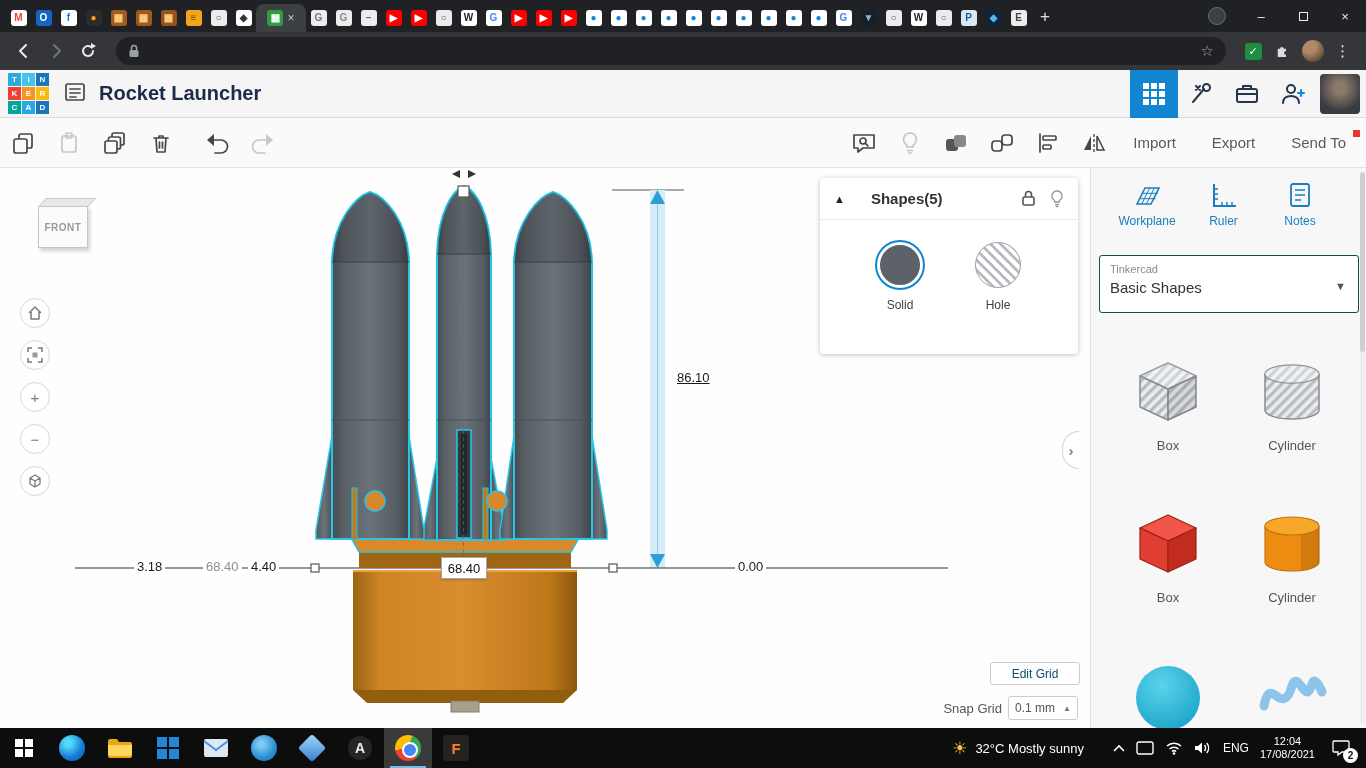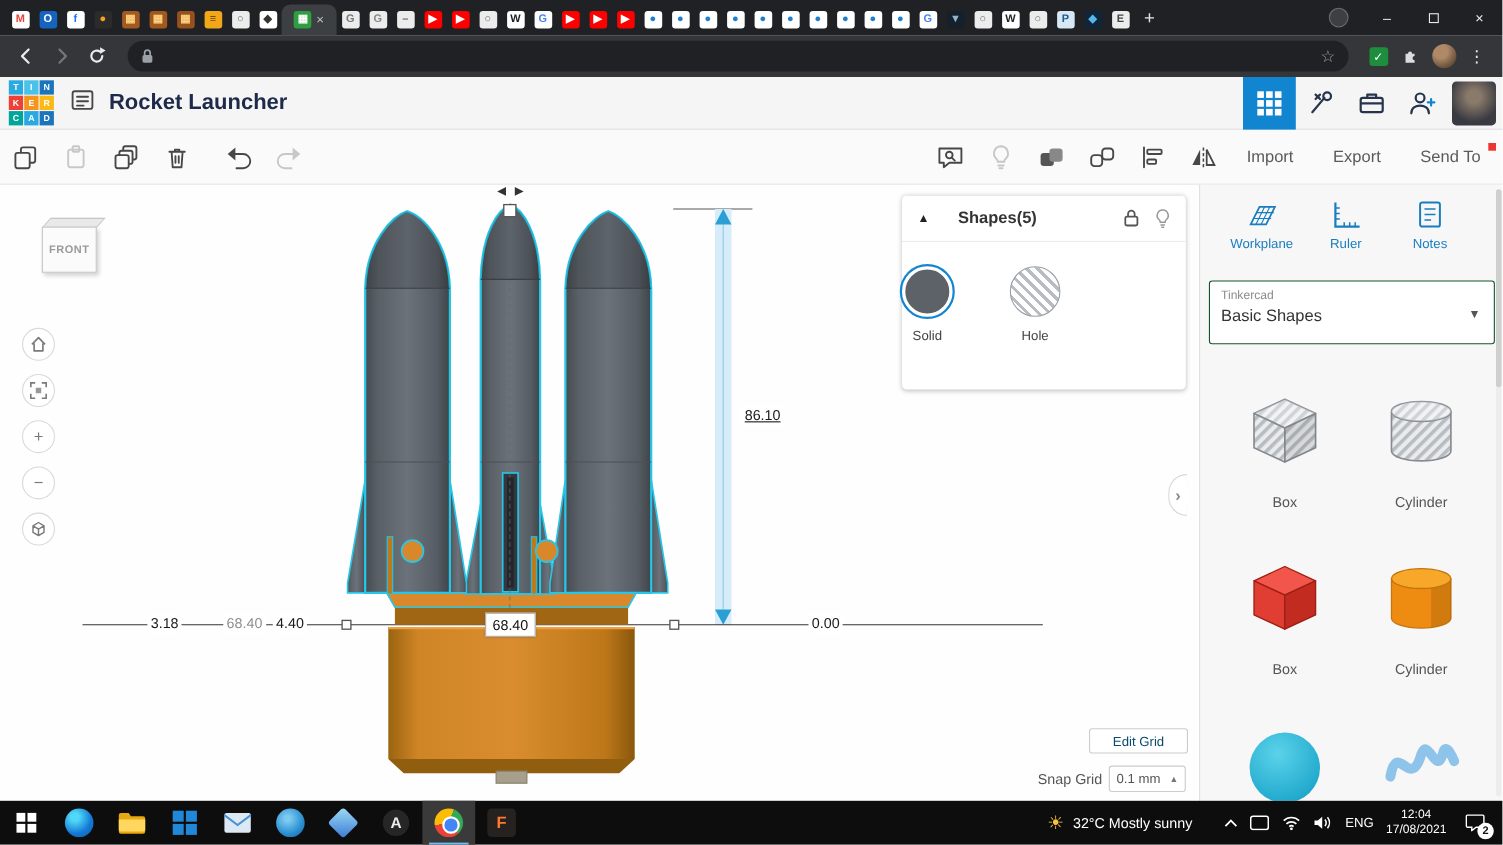--- a/index.html
+++ b/index.html
@@ -69,21 +69,21 @@
 
   .navcol { position:absolute; left:20px; top:130px; display:flex; flex-direction:column; gap:12px; }
   .navbtn-c { width:30px; height:30px; border-radius:50%; background:#fff; border:1px solid #d9d9d9; color:#7a7a7a; display:flex; align-items:center; justify-content:center; font-size:15px; }
 
   
   .shapes-card { position:absolute; left:820px; top:10px; width:258px; height:176px; background:#fff; border-radius:4px; box-shadow:0 1px 5px rgba(0,0,0,.25); }
   .sc-head { height:42px; border-bottom:1px solid #ececec; display:flex; align-items:center; padding:0 14px; }
   .sc-collapse { font-size:11px; color:#222; margin-right:26px; }
   .sc-title { font-size:15px; font-weight:bold; color:#333; }
   .sc-head-right { margin-left:auto; display:flex; gap:14px; align-items:center; }
-  .sc-body { display:flex; justify-content:flex-start; gap:52px; padding-top:22px; }
+  .sc-body { display:flex; justify-content:center; gap:52px; padding-top:22px; }
   .swatch { display:flex; flex-direction:column; align-items:center; gap:10px; }
   .sw-solid { width:46px; height:46px; border-radius:50%; background:#5c6268; border:3px solid #fff; outline:2px solid #1285d1; }
   .sw-hole { width:46px; height:46px; border-radius:50%; border:1px solid #9aa0a6; background:repeating-linear-gradient(45deg,#fff 0 4px,#b9bcc1 4px 7px); }
   .sw-label { font-size:12px; color:#444; }
 
   .collapse-handle { position:absolute; left:1062px; top:263px; width:17px; height:38px; background:#fff; border:1px solid #d5d5d5; border-right:none; border-radius:18px 0 0 18px; display:flex; align-items:center; justify-content:center; color:#888; font-size:15px; font-weight:bold; }
 
   .editgrid-btn { position:absolute; left:990px; top:494px; width:90px; height:23px; background:#fff; border:1px solid #ccc; border-radius:3px; color:#0c4a6e; font-size:12px; display:flex; align-items:center; justify-content:center; }
   .snap-label { position:absolute; left:905px; top:533px; width:97px; text-align:right; font-size:13px; color:#555; }
   .snap-box { position:absolute; left:1008px; top:528px; width:70px; height:24px; background:#fff; border:1px solid #ccc; border-radius:3px; font-size:12px; color:#555; display:flex; align-items:center; justify-content:space-between; padding:0 6px; }
@@ -92,21 +92,21 @@
   
   .library { position:absolute; left:1090px; top:0; width:276px; height:560px; background:#f7f7f7; border-left:1px solid #e0e0e0; }
   .lib-tools { display:flex; justify-content:space-between; padding:14px 28px 0 18px; }
   .lib-tool { display:flex; flex-direction:column; align-items:center; gap:6px; width:76px; }
   .lib-tool-label { font-size:12px; color:#1a7dc0; }
   .lib-dd { position:absolute; left:8px; top:87px; width:260px; height:58px; background:#fff; border:1px solid #14532d; border-radius:3px; padding:7px 10px; }
   .lib-dd-brand { font-size:11px; color:#8a8a8a; }
   .lib-dd-cat { font-size:15px; color:#333; margin-top:4px; }
   .lib-dd-caret { position:absolute; right:12px; top:24px; color:#555; font-size:11px; }
   .tile { position:absolute; width:110px; text-align:center; }
-  .tile-label { font-size:13px; color:#555; margin-top:20px; }
+  .tile-label { font-size:13px; color:#555; margin-top:10px; }
   .lib-scroll { position:absolute; right:1px; top:4px; width:5px; height:552px; background:#ededed; border-radius:3px; }
   .lib-thumb { position:absolute; right:1px; top:4px; width:5px; height:180px; background:#cfcfcf; border-radius:3px; }
 
   
   .taskbar { position:absolute; top:728px; left:0; width:1366px; height:40px; background:#0d0d0d; display:flex; align-items:center; }
   .tk-slot { width:48px; height:40px; display:flex; align-items:center; justify-content:center; position:relative; }
   .tk-slot.active { background:#3a3a3a; }
   .tk-slot.active::after { content:""; position:absolute; bottom:0; left:6px; right:6px; height:2px; background:#76b9ed; }
   .start-grid { display:grid; grid-template-columns:8px 8px; grid-auto-rows:8px; gap:2px; }
   .start-grid span { background:#fff; }

